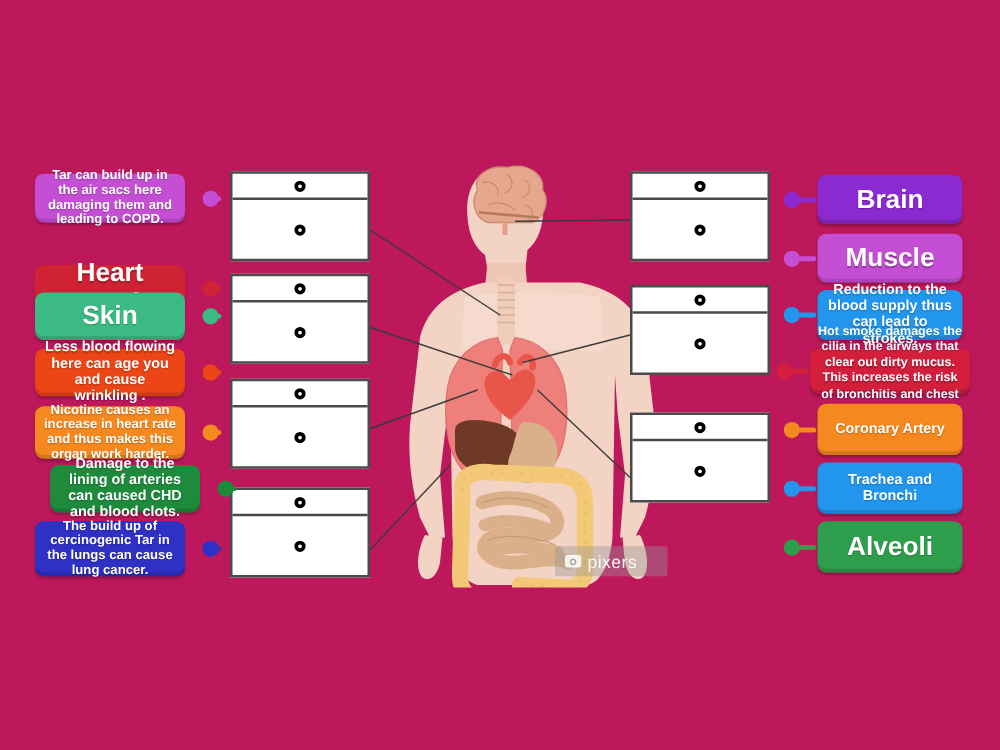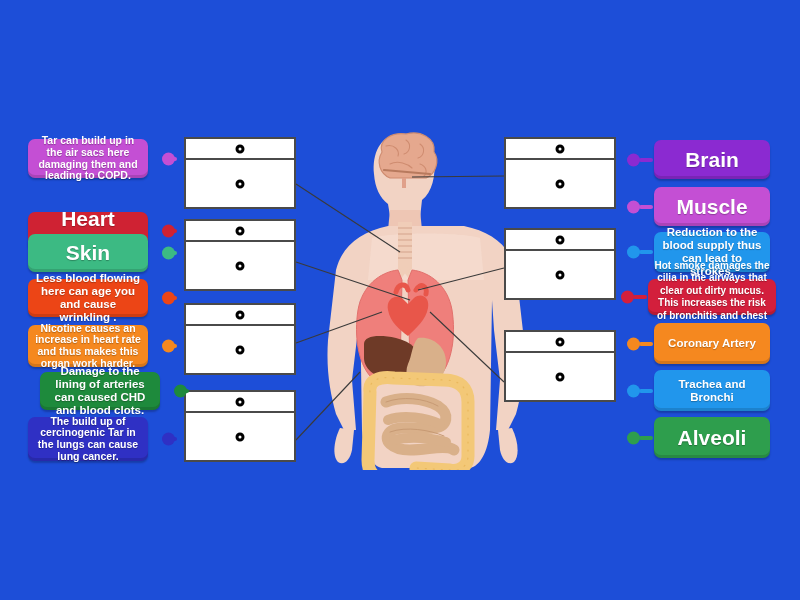--- a/index.html
+++ b/index.html
@@ -8,21 +8,21 @@
     padding: 0;
     background: #ffffff;
   }
   body {
     font-family: "Liberation Sans", sans-serif;
   }
   #stage {
     position: relative;
     width: 800px;
     height: 600px;
-    background: #1d4ed8;
+    background: #be185d;
     overflow: hidden;
   }
 
   
   #lines {
     position: absolute;
     left: 0; top: 0;
     width: 800px; height: 600px;
     pointer-events: none;
   }
@@ -389,14 +389,18 @@
       </div>
       <div class="chip big right-chip" style="left: 654px; top: 417px; width: 116px; height: 41px; background: rgb(46, 158, 77);">
         <span>Alveoli</span>
         <span class="stub">
           <span class="bar" style="background: rgb(46, 158, 77);"></span>
           <span class="dot" style="background: rgb(46, 158, 77);"></span>
         </span>
       </div>
     </div>
 
+  <div id="watermark">
+    <span class="cam"></span>
+    <span class="wm-text">pixers</span>
+  </div>
 
 </div>
 
 </body></html>

